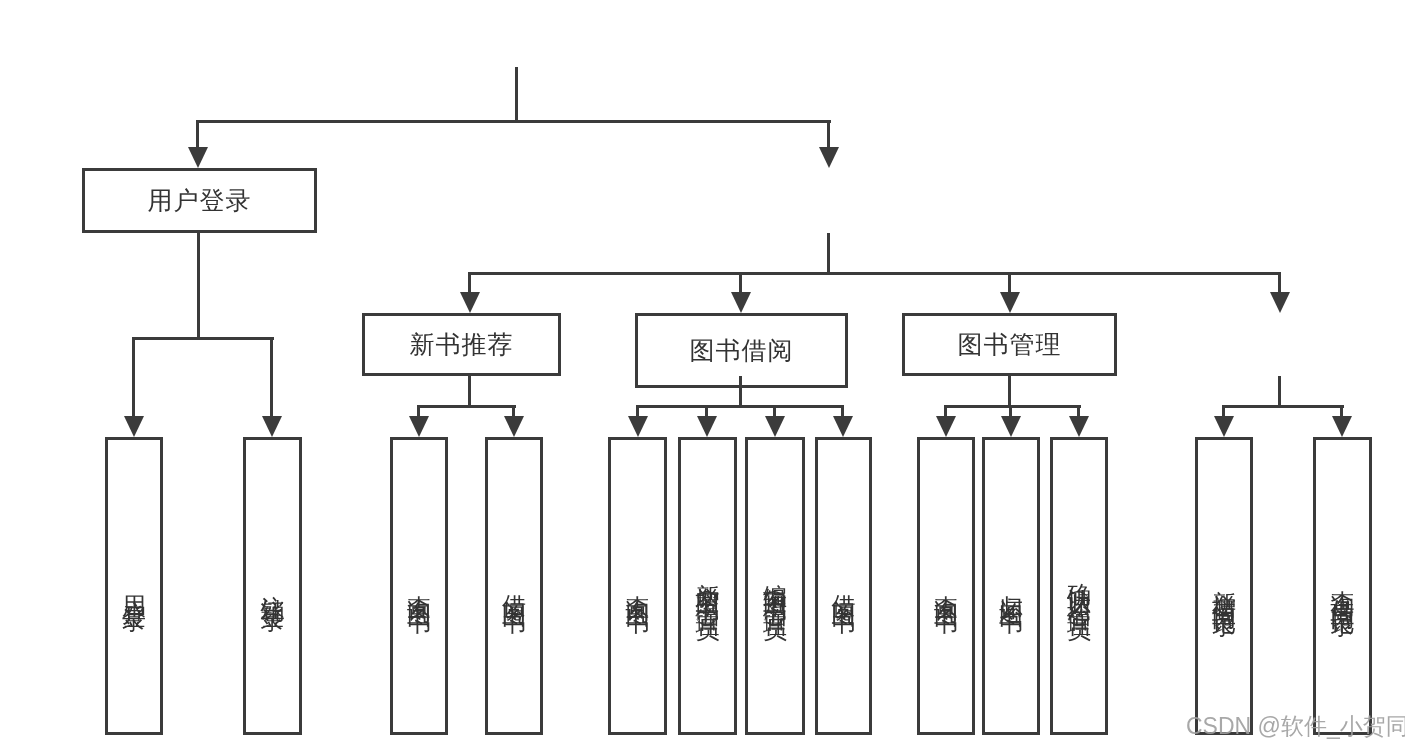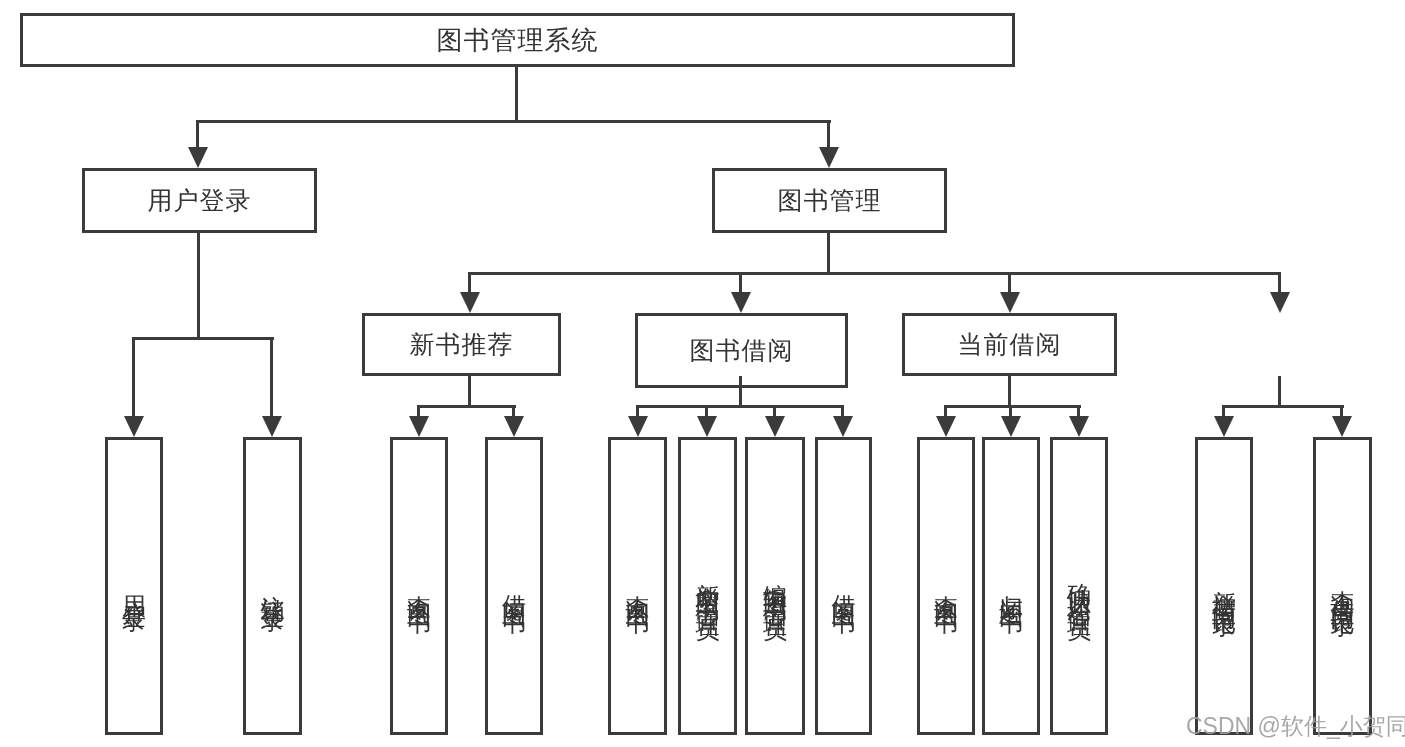--- a/index.html
+++ b/index.html
@@ -47,36 +47,30 @@
     color: rgba(158,158,158,0.9);
     z-index: 10;
     white-space: nowrap;
   }
 </style>
 </head>
 <body>
 
 <div id="canvas">
 
-  <div class="box hbox title-box" style="left:20px;top:13px;width:995px;height:54px">
-    <span>图书管理系统</span>
-  </div>
 
   <div class="vline" style="left:515px;top:67px;height:56px"></div>
   <div class="hline" style="left:197px;top:120px;width:634px"></div>
   <div class="vline" style="left:196px;top:120px;height:32px"></div>
   <div class="arrow" style="left:188px;top:147px"></div>
   <div class="vline" style="left:827px;top:120px;height:32px"></div>
   <div class="arrow" style="left:819px;top:147px"></div>
 
   <div class="box hbox" style="left:82px;top:168px;width:235px;height:65px">
     <span>用户登录</span>
-  </div>
-  <div class="box hbox" style="left:712px;top:168px;width:235px;height:65px">
-    <span>图书管理</span>
   </div>
 
   <div class="vline" style="left:197px;top:233px;height:107px"></div>
   <div class="hline" style="left:132px;top:337px;width:142px"></div>
   <div class="vline" style="left:132px;top:337px;height:83px"></div>
   <div class="arrow" style="left:124px;top:416px"></div>
   <div class="vline" style="left:270px;top:337px;height:83px"></div>
   <div class="arrow" style="left:262px;top:416px"></div>
 
   <div class="vline" style="left:827px;top:233px;height:42px"></div>
@@ -90,21 +84,21 @@
   <div class="vline" style="left:1278px;top:272px;height:24px"></div>
   <div class="arrow" style="left:1270px;top:292px"></div>
 
   <div class="box hbox" style="left:362px;top:313px;width:199px;height:63px">
     <span>新书推荐</span>
   </div>
   <div class="box hbox" style="left:635px;top:313px;width:213px;height:75px">
     <span>图书借阅</span>
   </div>
   <div class="box hbox" style="left:902px;top:313px;width:215px;height:63px">
-    <span>当前借阅</span>
+    <span>图书管理</span>
   </div>
 
   <div class="vline" style="left:468px;top:376px;height:31px"></div>
   <div class="hline" style="left:417px;top:405px;width:99px"></div>
   <div class="vline" style="left:417px;top:405px;height:15px"></div>
   <div class="arrow" style="left:409px;top:416px"></div>
   <div class="vline" style="left:512px;top:405px;height:15px"></div>
   <div class="arrow" style="left:504px;top:416px"></div>
 
   <div class="vline" style="left:739px;top:376px;height:31px"></div>

